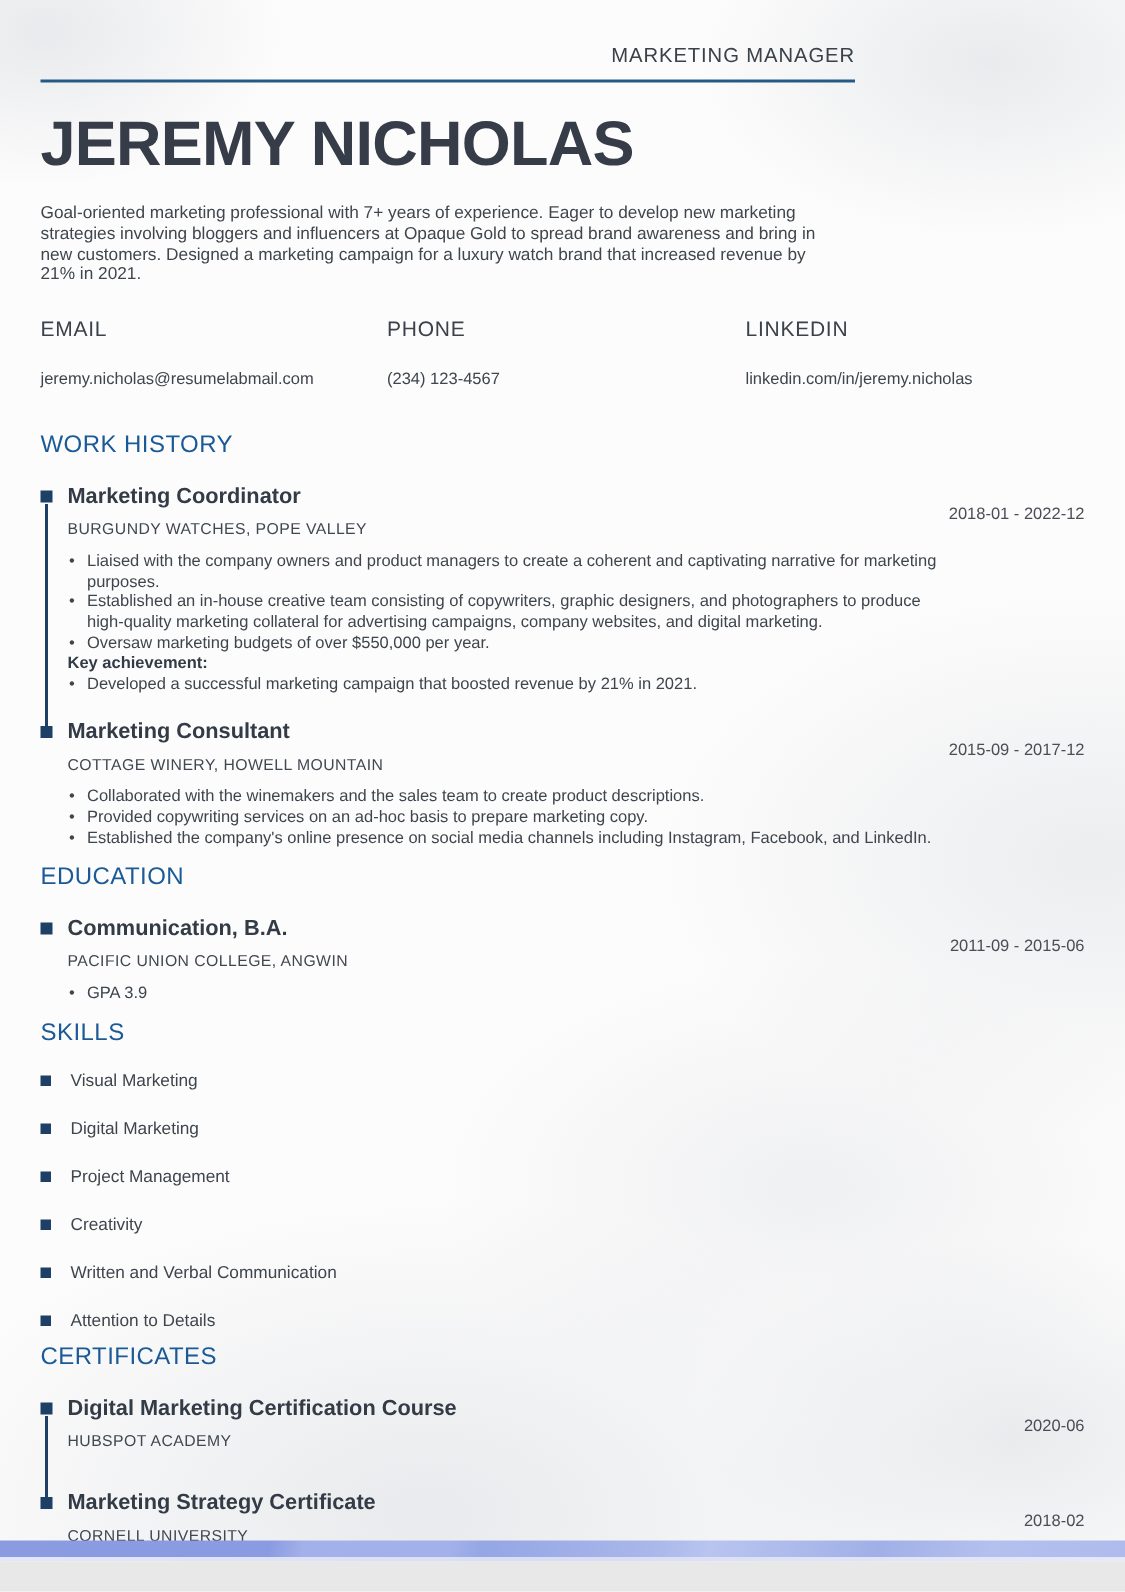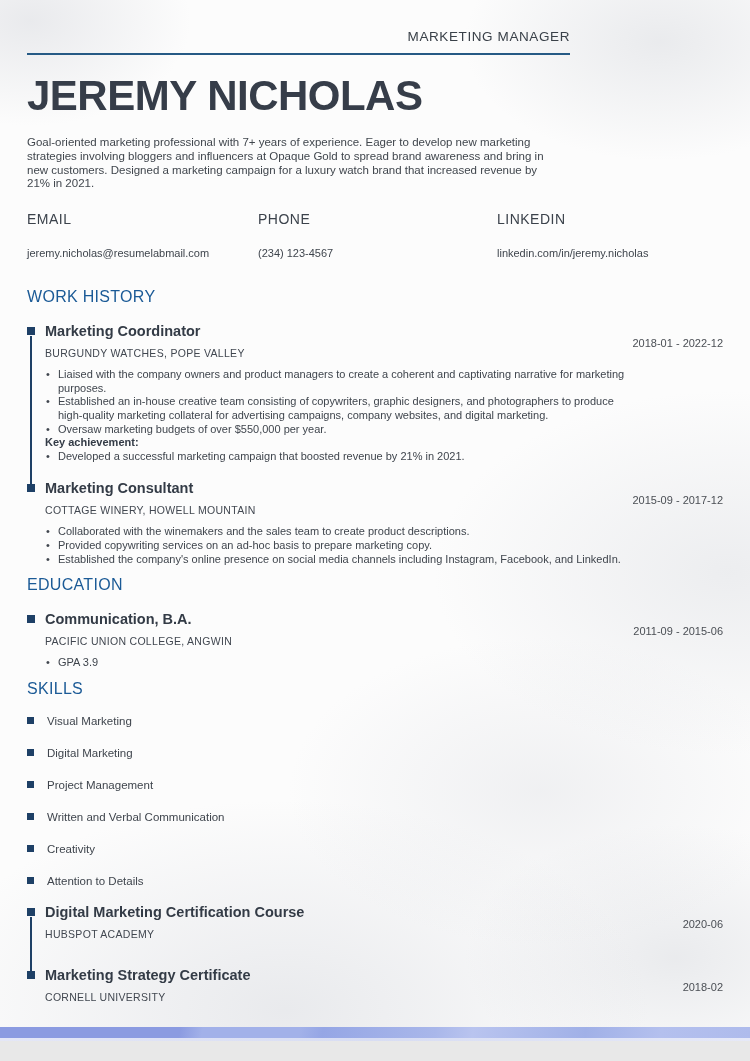--- a/index.html
+++ b/index.html
@@ -210,25 +210,26 @@
         <li>GPA 3.9</li>
       </ul>
     </div>
 
     <h2 class="section-heading sh-skills">SKILLS</h2>
 
     <ul class="skills-list">
       <li><span class="skill-marker"></span><span>Visual Marketing</span></li>
       <li><span class="skill-marker"></span><span>Digital Marketing</span></li>
       <li><span class="skill-marker"></span><span>Project Management</span></li>
+      <li><span class="skill-marker"></span><span>Creativity</span></li>
       <li><span class="skill-marker"></span><span>Written and Verbal Communication</span></li>
-      <li><span class="skill-marker"></span><span>Creativity</span></li>
       <li><span class="skill-marker"></span><span>Attention to Details</span></li>
     </ul>
 
+    <h2 class="section-heading sh-certificates">CERTIFICATES</h2>
 
     <div class="entry">
       <span class="marker"></span>
       <span class="connector conn-cert"></span>
       <div class="entry-role">Digital Marketing Certification Course</div>
       <div class="entry-date">2020-06</div>
       <div class="entry-company">HUBSPOT ACADEMY</div>
     </div>
 
     <div class="entry cert-second">

